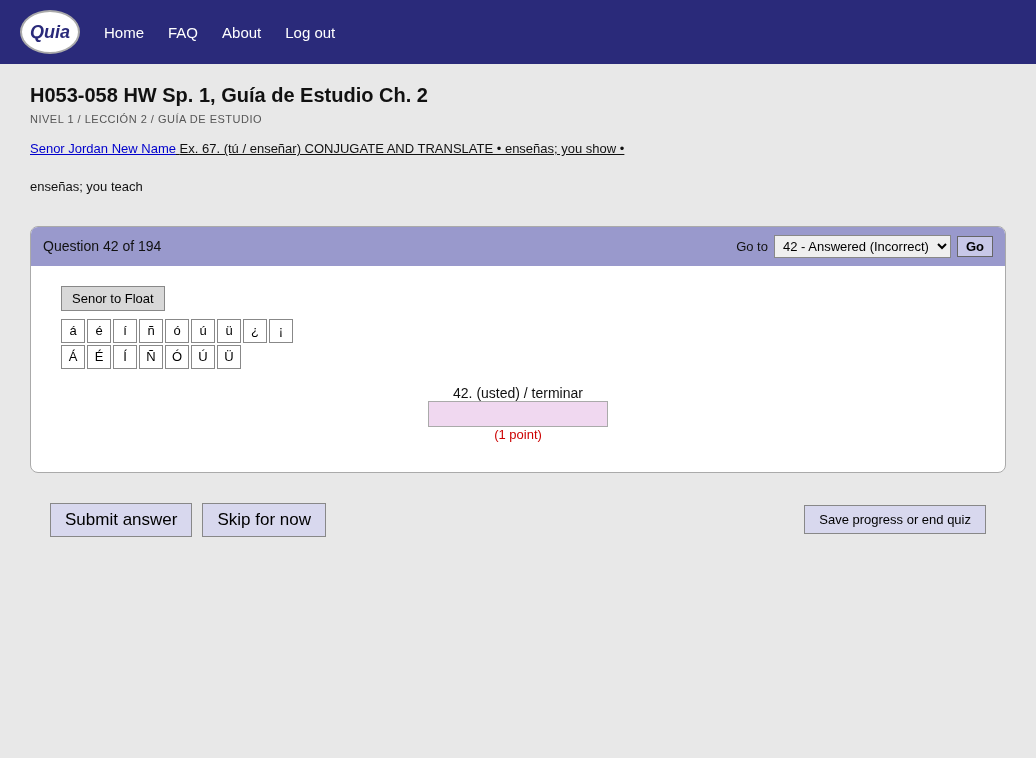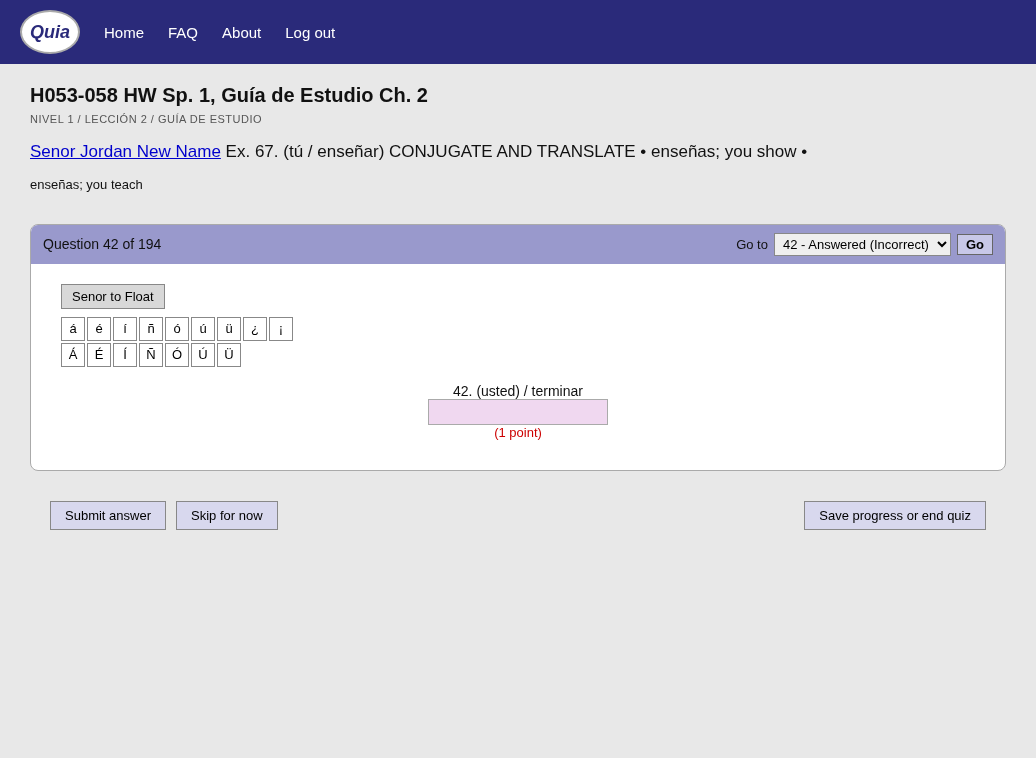--- a/index.html
+++ b/index.html
@@ -58,24 +58,25 @@
     }
 
     #breadcrumb {
       font-size: 11px;
       color: #555;
       letter-spacing: 0.5px;
       margin-bottom: 14px;
     }
 
     #instruction-line {
-      font-size: 17px;
-      color: #111;
-      margin-bottom: 12px;
+      font-size: 13px;
+      color: #111;
+      margin-bottom: 20px;
       line-height: 1.5;
+      text-decoration: underline;
     }
     #instruction-line a {
       color: #0000cc;
       text-decoration: underline;
     }
 
     #answer-hint {
       font-size: 13px;
       color: #111;
       margin-bottom: 32px;
@@ -208,21 +209,21 @@
 
     #left-buttons {
       display: flex;
       gap: 10px;
     }
 
     .action-btn {
       background: #d8d8ee;
       border: 1px solid #888;
       padding: 6px 14px;
-      font-size: 13px;
+      font-size: 17px;
       cursor: pointer;
     }
 
     #save-progress-btn {
       background: #d8d8ee;
       border: 1px solid #888;
       padding: 6px 14px;
       font-size: 13px;
       cursor: pointer;
     }

